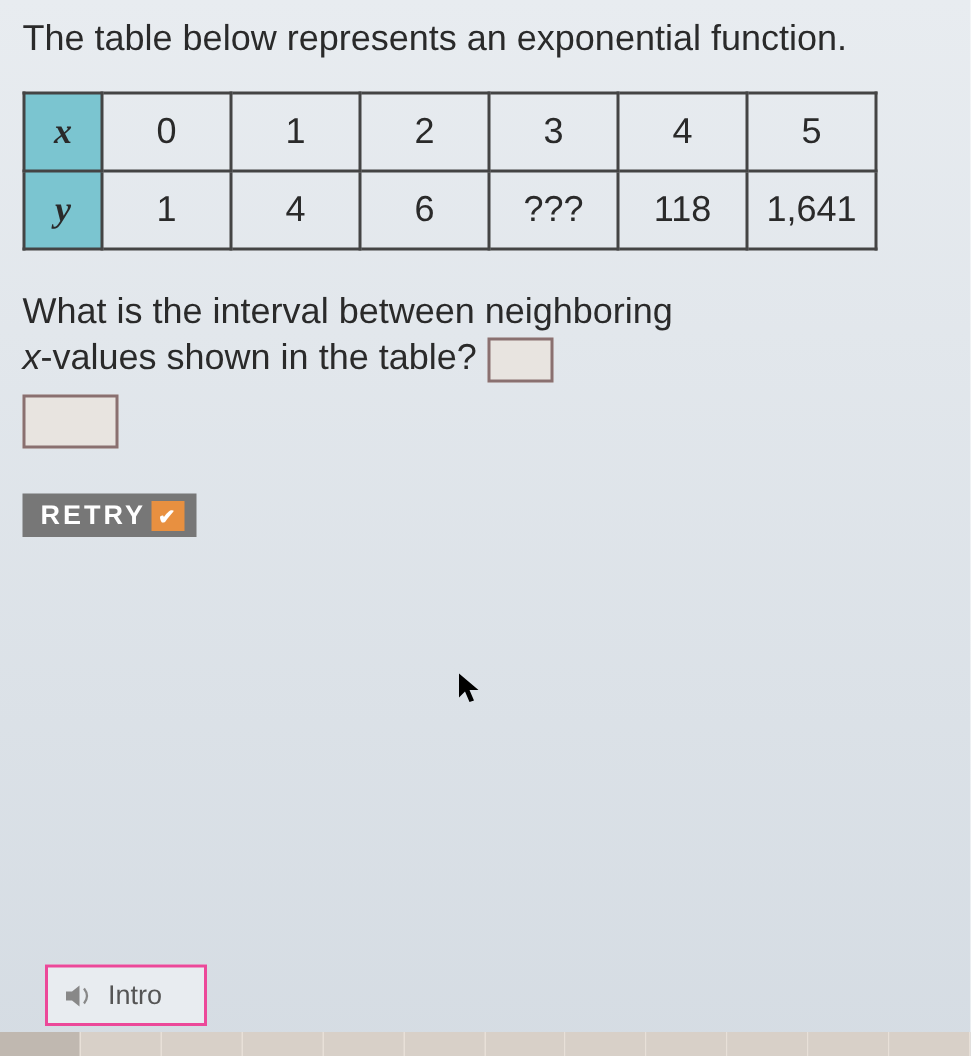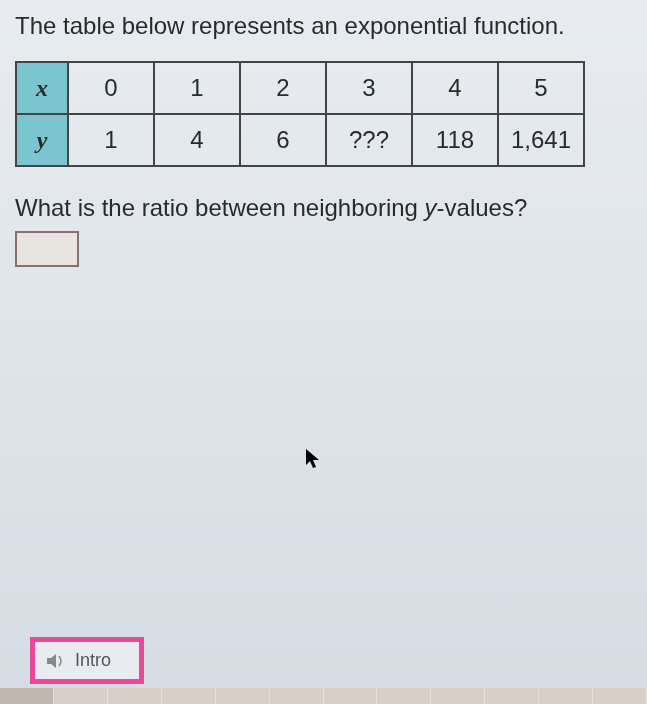--- a/index.html
+++ b/index.html
@@ -93,21 +93,21 @@
       font-size: 20px;
       color: #000;
       pointer-events: none;
     }
     .bottom-bar {
       position: absolute;
       bottom: 20px;
       left: 30px;
     }
     .intro-btn {
-      border: 5px solid #ec4899;
+      border: 2px solid #ec4899;
       background: #e8ecf0;
       color: #555;
       font-size: 18px;
       padding: 8px 28px 8px 10px;
       cursor: pointer;
       display: inline-flex;
       align-items: center;
       gap: 8px;
     }
     .sound-icon {
@@ -153,26 +153,31 @@
       <td>1</td>
       <td>4</td>
       <td>6</td>
       <td>???</td>
       <td>118</td>
       <td>1,641</td>
     </tr>
   </tbody>
     </table>
 
-
-  <div class="question" style="margin-top:18px">
-    <span>What is the ratio between neighboring </span><span class="italic">y</span><span>-values?</span>
+  <div class="question">
+    <span>What is the interval between neighboring</span><br>
+    <span class="italic">x</span><span>-values shown in the table?</span>
+    <span class="inline-input"></span>
   </div>
+
   <span class="block-input"></span>
 
+  <button class="retry-btn">
+    <span>RETRY</span><span class="check">✔</span>
+  </button>
 </div>
 
 <div class="cursor">
   <svg width="18" height="22" viewBox="0 0 18 22">
       <path d="M1 1 L1 17 L5 13 L8 20 L11 19 L8 12 L14 12 Z" fill="#000"></path>
     </svg>
 </div>
 
 <div class="bottom-bar">
   <button class="intro-btn">

